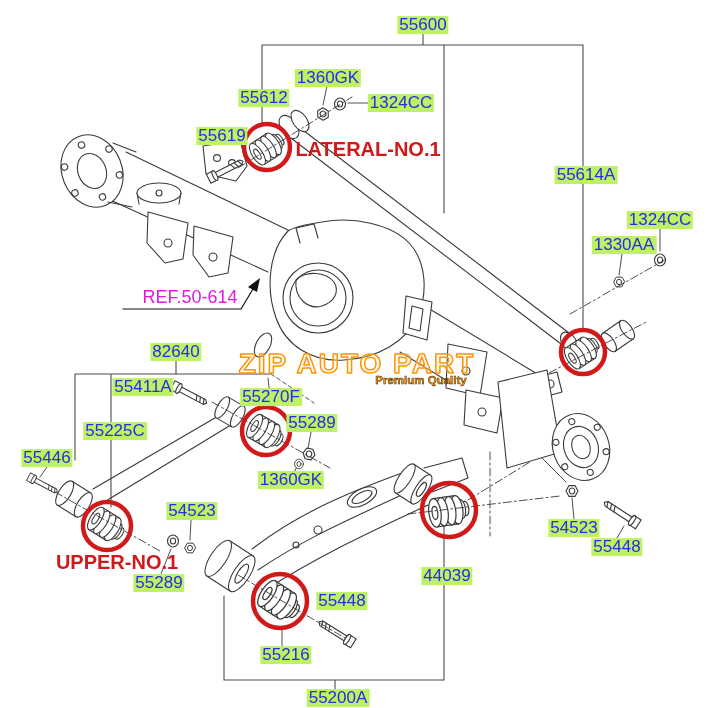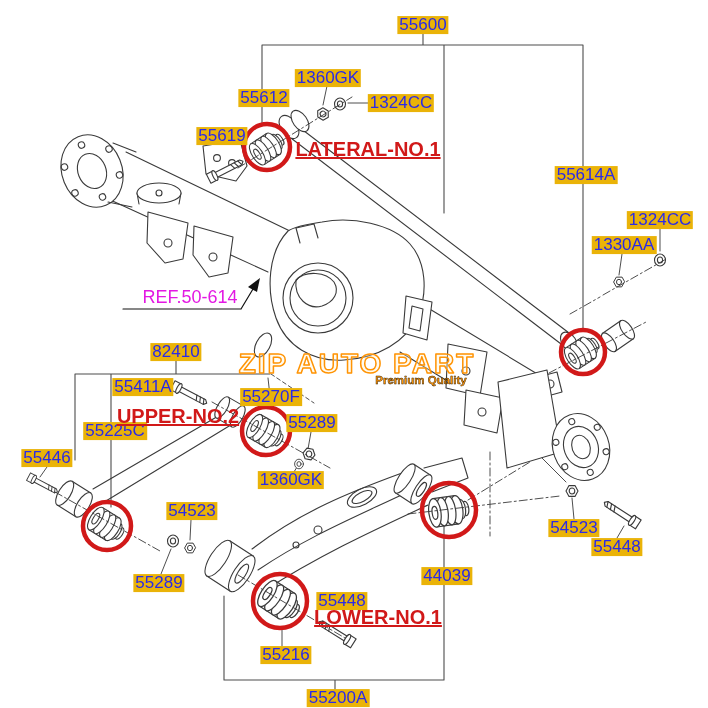--- a/index.html
+++ b/index.html
@@ -4,23 +4,23 @@
 <style>
   :root{
     --blue:#2a2ae8; --red:#d11919; --mag:#e318e3; --orange:#ff9405; --ink:#3a3a3a;
   }
   html,body{margin:0;padding:0;background:#fff;}
   #stage{position:relative;width:708px;height:708px;background:#fff;overflow:hidden;
          font-family:"Liberation Sans",sans-serif;}
   #art{position:absolute;left:0;top:0;}
   .lbl{position:absolute;transform:translate(-50%,-50%);
        font:17px/1.05 "Liberation Sans",sans-serif;color:var(--blue);
-       background:#eab308;padding:0 2px;white-space:nowrap;z-index:3;}
+       background:#bef264;padding:0 2px;white-space:nowrap;z-index:3;}
   .lbl.red{font:bold 20px/1 "Liberation Sans",sans-serif;color:var(--red);
-           background:transparent;letter-spacing:0;text-decoration:underline;}
+           background:transparent;letter-spacing:0;}
   .lbl.mag{font:18px/1 "Liberation Sans",sans-serif;color:var(--mag);background:transparent;}
 </style>
 </head>
 <body>
 
 <div id="stage">
 
 <svg id="art" width="708" height="708" viewBox="0 0 708 708" stroke="#3a3a3a" stroke-width="1.1" fill="none" stroke-linecap="round" stroke-linejoin="round">
 
   <defs>
@@ -228,35 +228,34 @@
 </svg>
 
 <div class="lbl" style="left:423px;top:25px">55600</div>
 <div class="lbl" style="left:328px;top:78px">1360GK</div>
 <div class="lbl" style="left:401px;top:103px">1324CC</div>
 <div class="lbl" style="left:264px;top:98px">55612</div>
 <div class="lbl" style="left:222px;top:136px">55619</div>
 <div class="lbl" style="left:586px;top:175px">55614A</div>
 <div class="lbl" style="left:660px;top:220px">1324CC</div>
 <div class="lbl" style="left:624px;top:245px">1330AA</div>
-<div class="lbl" style="left:176px;top:352px">82410</div>
+<div class="lbl" style="left:176px;top:352px">82640</div>
 <div class="lbl" style="left:143px;top:387px">55411A</div>
 <div class="lbl" style="left:271px;top:397px">55270F</div>
 <div class="lbl" style="left:115px;top:431px">55225C</div>
 <div class="lbl" style="left:312px;top:423px">55289</div>
 <div class="lbl" style="left:291px;top:480px">1360GK</div>
 <div class="lbl" style="left:47px;top:458px">55446</div>
 <div class="lbl" style="left:192px;top:511px">54523</div>
 <div class="lbl" style="left:159px;top:583px">55289</div>
 <div class="lbl" style="left:286px;top:655px">55216</div>
 <div class="lbl" style="left:342px;top:601px">55448</div>
 <div class="lbl" style="left:447px;top:576px">44039</div>
 <div class="lbl" style="left:574px;top:528px">54523</div>
 <div class="lbl" style="left:617px;top:547px">55448</div>
 <div class="lbl" style="left:338px;top:698px">55200A</div>
 
 <div class="lbl red" style="left:368px;top:149px">LATERAL-NO.1</div>
-<div class="lbl red" style="left:178px;top:416px">UPPER-NO.2</div>
-<div class="lbl red" style="left:378px;top:617px">LOWER-NO.1</div>
+<div class="lbl red" style="left:117px;top:562px">UPPER-NO.1</div>
 
 <div class="lbl mag" style="left:190px;top:297px">REF.50-614</div>
 
 </div>
 
 </body></html>

